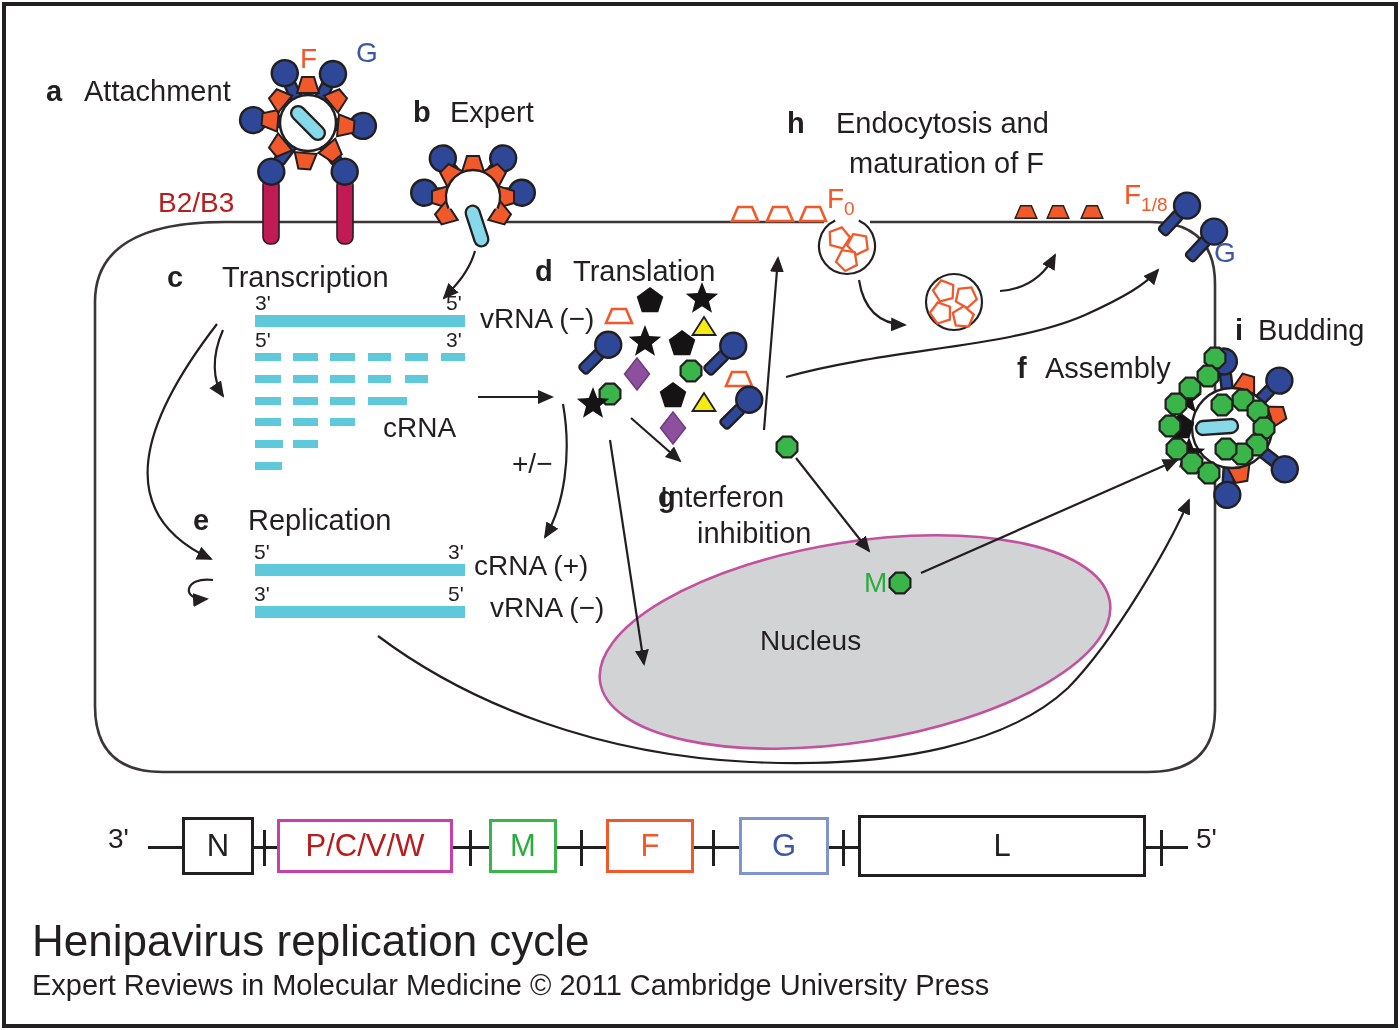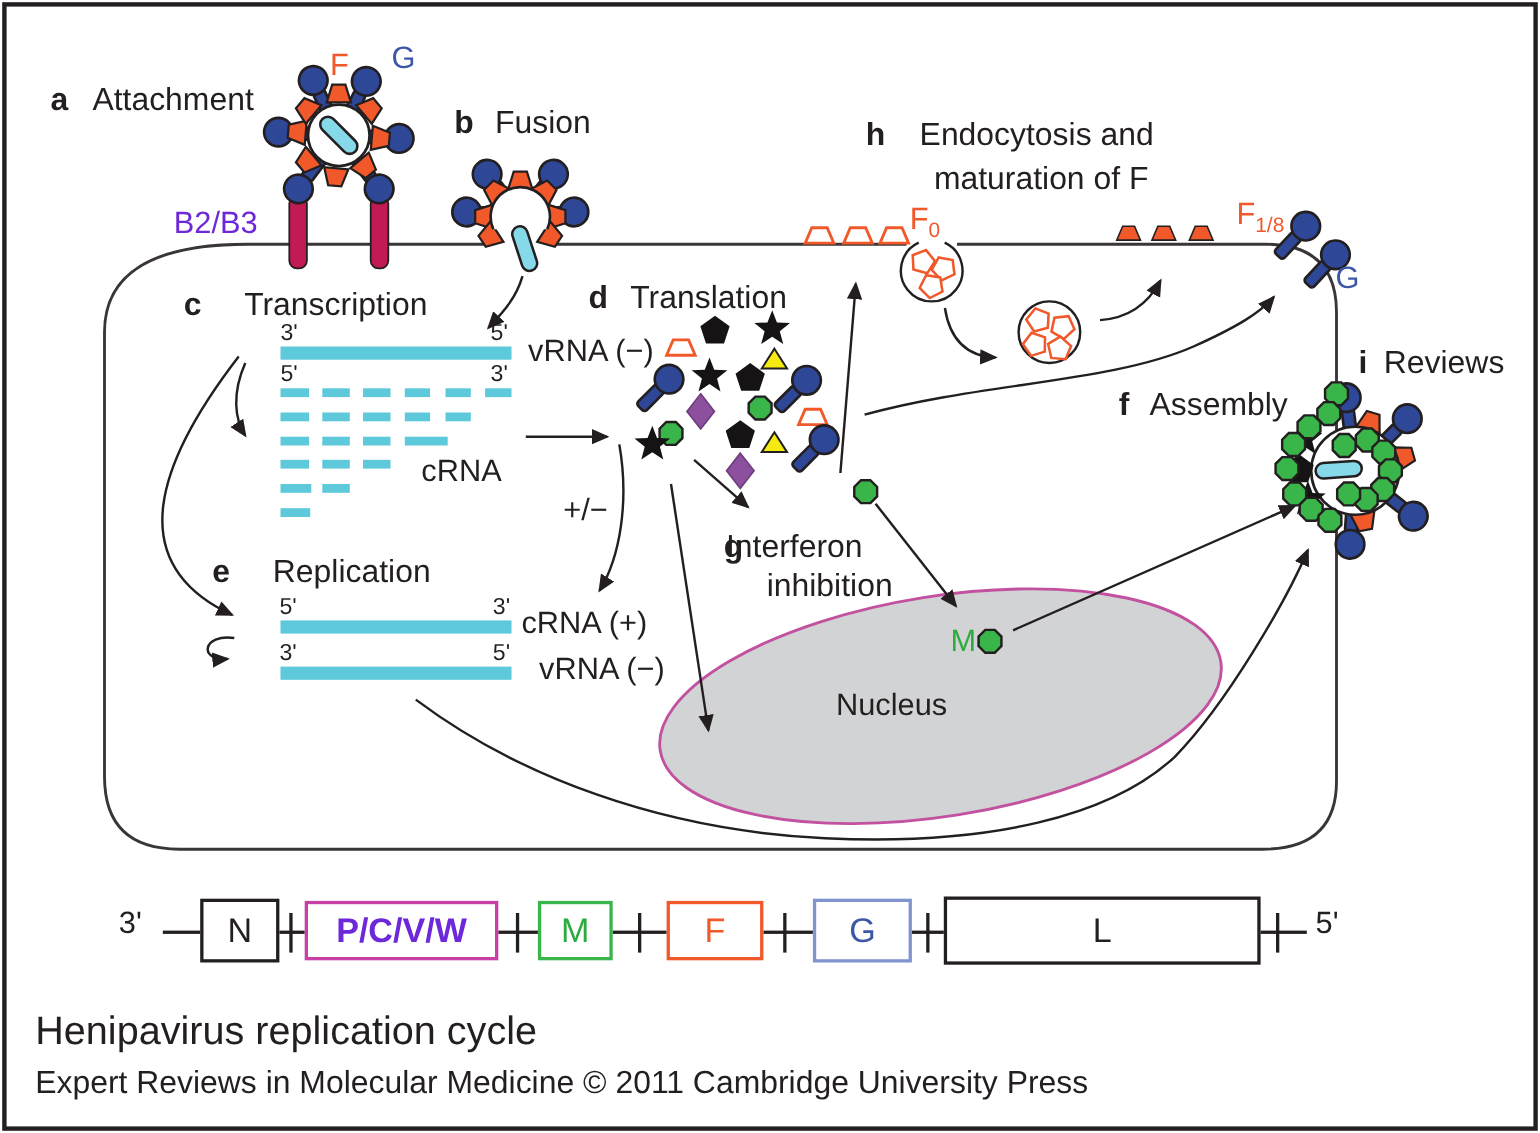--- a/index.html
+++ b/index.html
@@ -3,28 +3,28 @@
 <meta charset="utf-8">
 <style>
   html,body{margin:0;padding:0;background:#fff;}
   body{width:1400px;height:1030px;position:relative;overflow:hidden;
        font-family:"Liberation Sans",sans-serif;color:#231f20;}
   .frame{position:absolute;inset:2px;border:4px solid #231f20;pointer-events:none;}
   svg.diagram{position:absolute;left:0;top:0;}
   .t{position:absolute;white-space:nowrap;line-height:1.05;}
   .s21{font-size:21px;}
   .s28{font-size:28px;}
-  .s36{font-size:36px;}
+  .s36{font-size:44px;}
   .s29{font-size:29px;}
   .b{font-weight:bold;}
   .orange{color:#f1592a;}
   .blue{color:#3c57a8;}
-  .crimson{color:#6d28d9;}
+  .crimson{color:#b91c1c;}
   .green{color:#2eab3f;}
-  .magenta{color:#6d28d9;font-weight:bold;}
+  .magenta{color:#b91c1c;}
   .sub{font-size:19px;position:relative;top:7px;}
   .gline{position:absolute;left:148px;top:846px;width:1040px;height:3px;background:#231f20;}
   .tick{position:absolute;top:830px;width:3px;height:36px;background:#231f20;}
   .gbox{position:absolute;background:#fff;border:3px solid #231f20;box-sizing:border-box;
         display:flex;align-items:center;justify-content:center;font-size:31px;}
 </style>
 </head>
 <body>
 
 <svg class="diagram" width="1400" height="1030" viewBox="0 0 1400 1030">
@@ -221,21 +221,21 @@
     <use href="#octa" transform="translate(1192,463)"></use>
     <use href="#octa" transform="translate(1209,473)"></use>
   </g>
 </svg>
 
 <div class="t s29 b" style="left:46px;top:76px">a</div>
 <div class="t s29" style="left:84px;top:76px">Attachment</div>
 <div class="t s28 orange" style="left:300px;top:44px">F</div>
 <div class="t s28 blue" style="left:356px;top:38px">G</div>
 <div class="t s29 b" style="left:413px;top:97px">b</div>
-<div class="t s29" style="left:450px;top:97px">Fusion</div>
+<div class="t s29" style="left:450px;top:97px">Expert</div>
 <div class="t s28 crimson" style="left:158px;top:188px">B2/B3</div>
 
 <div class="t s29 b" style="left:167px;top:262px">c</div>
 <div class="t s29" style="left:222px;top:262px">Transcription</div>
 <div class="t s21" style="left:255px;top:292px">3'</div>
 <div class="t s21" style="left:446px;top:292px">5'</div>
 <div class="t s28" style="left:480px;top:304px">vRNA (−)</div>
 <div class="t s21" style="left:255px;top:329px">5'</div>
 <div class="t s21" style="left:446px;top:329px">3'</div>
 <div class="t s28" style="left:383px;top:413px">cRNA</div>
@@ -262,21 +262,21 @@
 <div class="t s29 b" style="left:787px;top:108px">h</div>
 <div class="t s29" style="left:836px;top:108px">Endocytosis and</div>
 <div class="t s29" style="left:849px;top:148px">maturation of F</div>
 <div class="t s28 orange" style="left:827px;top:184px"><span>F</span><span class="sub">0</span></div>
 <div class="t s28 orange" style="left:1124px;top:180px"><span>F</span><span class="sub">1/8</span></div>
 <div class="t s28 blue" style="left:1214px;top:238px">G</div>
 
 <div class="t s29 b" style="left:1017px;top:353px">f</div>
 <div class="t s29" style="left:1045px;top:353px">Assembly</div>
 <div class="t s29 b" style="left:1235px;top:315px">i</div>
-<div class="t s29" style="left:1258px;top:315px">Reviews</div>
+<div class="t s29" style="left:1258px;top:315px">Budding</div>
 
 <div class="gline"></div>
 <div class="tick" style="left:263px"></div>
 <div class="tick" style="left:469px"></div>
 <div class="tick" style="left:580px"></div>
 <div class="tick" style="left:712px"></div>
 <div class="tick" style="left:842px"></div>
 <div class="tick" style="left:1160px"></div>
 <div class="t s28" style="left:108px;top:824px">3'</div>
 <div class="t s28" style="left:1196px;top:824px">5'</div>

